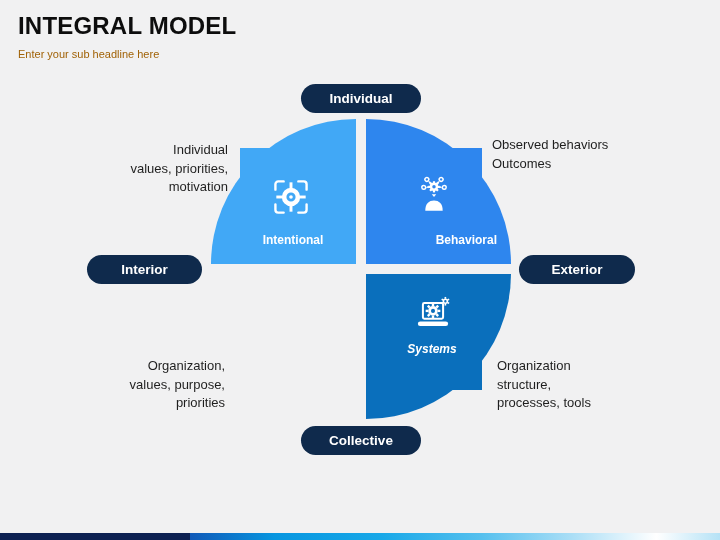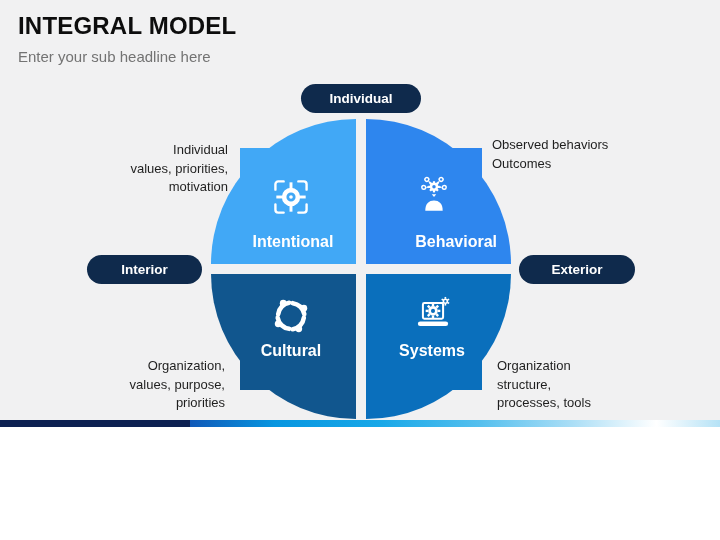--- a/index.html
+++ b/index.html
@@ -1,22 +1,22 @@
 <!DOCTYPE html>
 <html><head>
 <meta charset="utf-8">
 <style>
   * { margin:0; padding:0; box-sizing:border-box; }
   html,body { width:720px; height:540px; }
   body { font-family:"Liberation Sans", sans-serif; }
-  .slide { position:relative; width:720px; height:427px; background:#f1f1f2; overflow:hidden; }
+  .slide { position:relative; width:720px; height:540px; background:#f1f1f2; overflow:hidden; }
 
   
   .title { position:absolute; left:18px; top:12px; font-size:24px; font-weight:bold; color:#0d0d0d; letter-spacing:.2px; }
-  .subtitle { position:absolute; left:18px; top:48px; font-size:15px; color:#737373; }
+  .subtitle { position:absolute; left:18px; top:48px; font-size:11px; color:#a16207; }
 
   
   .pill { position:absolute; height:29px; border-radius:15px; display:flex; align-items:center; justify-content:center;
           color:#fff; font-size:13.5px; font-weight:bold; }
   .pill-individual { left:301px; top:84px;  width:120px; }
   .pill-collective { left:301px; top:426px; width:120px; }
   .pill-interior   { left:87px;  top:255px; width:115px; }
   .pill-exterior   { left:519px; top:255px; width:116px; }
 
   
@@ -35,25 +35,25 @@
   .q-tl .sq { right:0; bottom:0; }
   .q-tr .sq { left:0;  bottom:0; }
   .q-bl .sq { right:0; top:0; }
   .q-br .sq { left:0;  top:0; }
 
   .q-icon { position:absolute; width:44px; height:44px; }
   .q-tl .q-icon { left:58px; top:56px; }
   .q-tr .q-icon { left:46px; top:55px; }
   .q-bl .q-icon { left:58px; top:20px; }
   .q-br .q-icon { left:45px; top:19px; }
-  .q-label { position:absolute; width:124px; text-align:center; color:#fff; font-size:16px; font-weight:bold; }
+  .q-label { position:absolute; width:124px; text-align:center; color:#fff; font-size:12px; font-weight:bold; }
   .q-tl .q-label { left:20px; top:114px; }
   .q-tr .q-label { left:7px;  top:114px;text-align:right; }
   .q-bl .q-label { left:18px; top:68px; }
-  .q-br .q-label { left:4px;  top:68px; }
+  .q-br .q-label { left:4px;  top:68px;font-style:italic; }
 
   
   .note { position:absolute; width:172px; font-size:13px; line-height:18.5px; color:#1f1f1f; }
   .note-tl { left:56px;  top:141px; text-align:right; }
   .note-tr { left:492px; top:136px; text-align:left; }
   .note-bl { left:53px;  top:357px; text-align:right; }
   .note-br { left:497px; top:357px; text-align:left; }
 
   
   .bar { position:absolute; left:0; bottom:0; width:720px; height:7px; display:flex; }
@@ -149,47 +149,20 @@
               <line x1="24" y1="9.5" x2="24" y2="7.4" stroke="#fff" stroke-width="1.7"></line>
               <path d="M22.7 7.8 L24 4.9 L25.3 7.8 Z" fill="#fff"></path>
               <circle cx="24" cy="2.8" r="2.1" fill="none" stroke="#fff" stroke-width="1.6"></circle>
             </g>
           </g>
         </svg>
       </div>
       <div class="q-label">Behavioral</div>
     </div>
 
-    <div class="quad q-bl">
-      <div class="disc" style="background-color: rgb(17, 86, 142);"></div>
-      <div class="sq" style="background-color: rgb(17, 86, 142);"></div>
-      <div class="q-icon">
-        <svg viewBox="0 0 48 48">
-          <g>
-            <g transform="rotate(0 24 24)">
-              <path d="M26 10 a14.5 14.5 0 0 1 12.5 12" fill="none" stroke="#fff" stroke-width="5" stroke-linecap="round"></path>
-              <circle cx="15.5" cy="10" r="3.7" fill="#fff"></circle>
-            </g>
-            <g transform="rotate(90 24 24)">
-              <path d="M26 10 a14.5 14.5 0 0 1 12.5 12" fill="none" stroke="#fff" stroke-width="5" stroke-linecap="round"></path>
-              <circle cx="15.5" cy="10" r="3.7" fill="#fff"></circle>
-            </g>
-            <g transform="rotate(180 24 24)">
-              <path d="M26 10 a14.5 14.5 0 0 1 12.5 12" fill="none" stroke="#fff" stroke-width="5" stroke-linecap="round"></path>
-              <circle cx="15.5" cy="10" r="3.7" fill="#fff"></circle>
-            </g>
-            <g transform="rotate(270 24 24)">
-              <path d="M26 10 a14.5 14.5 0 0 1 12.5 12" fill="none" stroke="#fff" stroke-width="5" stroke-linecap="round"></path>
-              <circle cx="15.5" cy="10" r="3.7" fill="#fff"></circle>
-            </g>
-          </g>
-        </svg>
-      </div>
-      <div class="q-label">Cultural</div>
-    </div>
 
     <div class="quad q-br">
       <div class="disc" style="background-color: rgb(10, 111, 188);"></div>
       <div class="sq" style="background-color: rgb(10, 111, 188);"></div>
       <div class="q-icon">
         <svg viewBox="0 0 48 48">
           <rect x="13" y="11" width="22" height="17" rx="1.5" fill="none" stroke="#fff" stroke-width="2.2"></rect>
           <rect x="7.5" y="31" width="33" height="5" rx="2.5" fill="#fff"></rect>
           <path fill="#fff" fill-rule="evenodd" d="M18.8 19.5 a5.2 5.2 0 1 0 10.4 0 a5.2 5.2 0 1 0 -10.4 0 Z M21.8 19.5 a2.2 2.2 0 1 1 4.4 0 a2.2 2.2 0 1 1 -4.4 0 Z"></path>
           <g fill="#fff">

